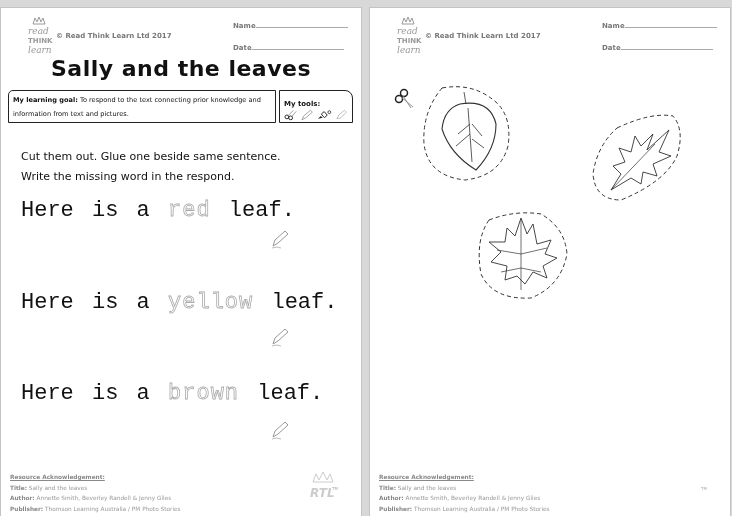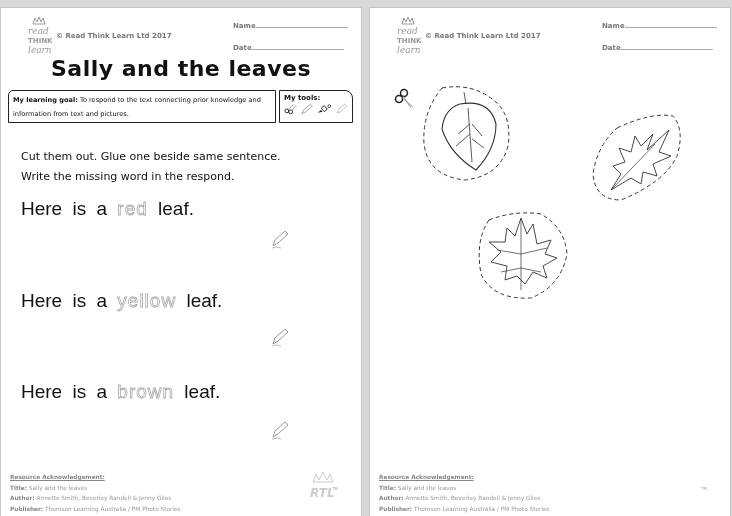--- a/index.html
+++ b/index.html
@@ -11,27 +11,27 @@
 
   .logo { position: absolute; left: 24px; top: 8px; width: 28px; height: 40px; }
   .copyright { position: absolute; left: 55px; top: 24px; font-size: 7px; color: #777; font-weight: bold; }
   .meta-field { position: absolute; left: 232px; font-size: 7px; color: #777; font-weight: bold; white-space: nowrap; }
   .meta-field .line { display: inline-block; width: 92px; border-bottom: 1px solid #aaa; height: 6px; vertical-align: baseline; }
 
   .title { position: absolute; left: 0; width: 360px; top: 48px; text-align: center; font-family: "DejaVu Sans", sans-serif; font-weight: bold; font-size: 22px; color: #111; letter-spacing: 0.5px; }
 
   .goal-box { position: absolute; left: 7px; top: 82px; width: 268px; height: 33px; border: 1.5px solid #222; border-radius: 5px 0 0 0; padding: 2px 4px; font-size: 6.6px; line-height: 14px; color: #111; }
   .goal-box b { font-weight: bold; }
-  .tools-box { position: absolute; left: 278px; top: 82px; width: 74px; height: 33px; border: 1.5px solid #222; border-radius: 0 8px 0 0; padding: 3px 4px; font-size: 7px; color: #111; }
+  .tools-box { position: absolute; left: 278px; top: 82px; width: 74px; height: 33px; border: 1.5px solid #222; border-radius: 0 8px 0 0; padding: 9px 4px; font-size: 7px; color: #111; }
   .tools-box .lbl { font-weight: bold; display: block; }
   .tools-row { display: flex; gap: 3px; margin-top: 1px; }
 
   .instr { position: absolute; left: 20px; font-size: 11px; color: #111; }
 
-  .sentence { position: absolute; left: 20px; font-family: Liberation Sans, sans-serif; font-size: 19px; color: #111; word-spacing: 5px; }
+  .sentence { position: absolute; left: 20px; font-family: Liberation Mono, monospace; font-size: 22px; color: #111; word-spacing: 5px; }
   .sentence .missing { color: #fff; -webkit-text-stroke: 0.8px #aaa; letter-spacing: 1px; }
   .pencil { position: absolute; left: 268px; width: 22px; height: 22px; }
 
   .ack { position: absolute; left: 9px; top: 464px; font-size: 5.8px; color: #999; line-height: 10.5px; }
   .ack .head { font-weight: bold; text-decoration: underline; color: #888; }
   .ack b { color: #888; }
   .rtl { position: absolute; left: 307px; top: 462px; width: 30px; height: 30px; }
   .tm { position: absolute; font-size: 4px; color: #aaa; }
   .leaf-svg { position: absolute; }
 </style>

